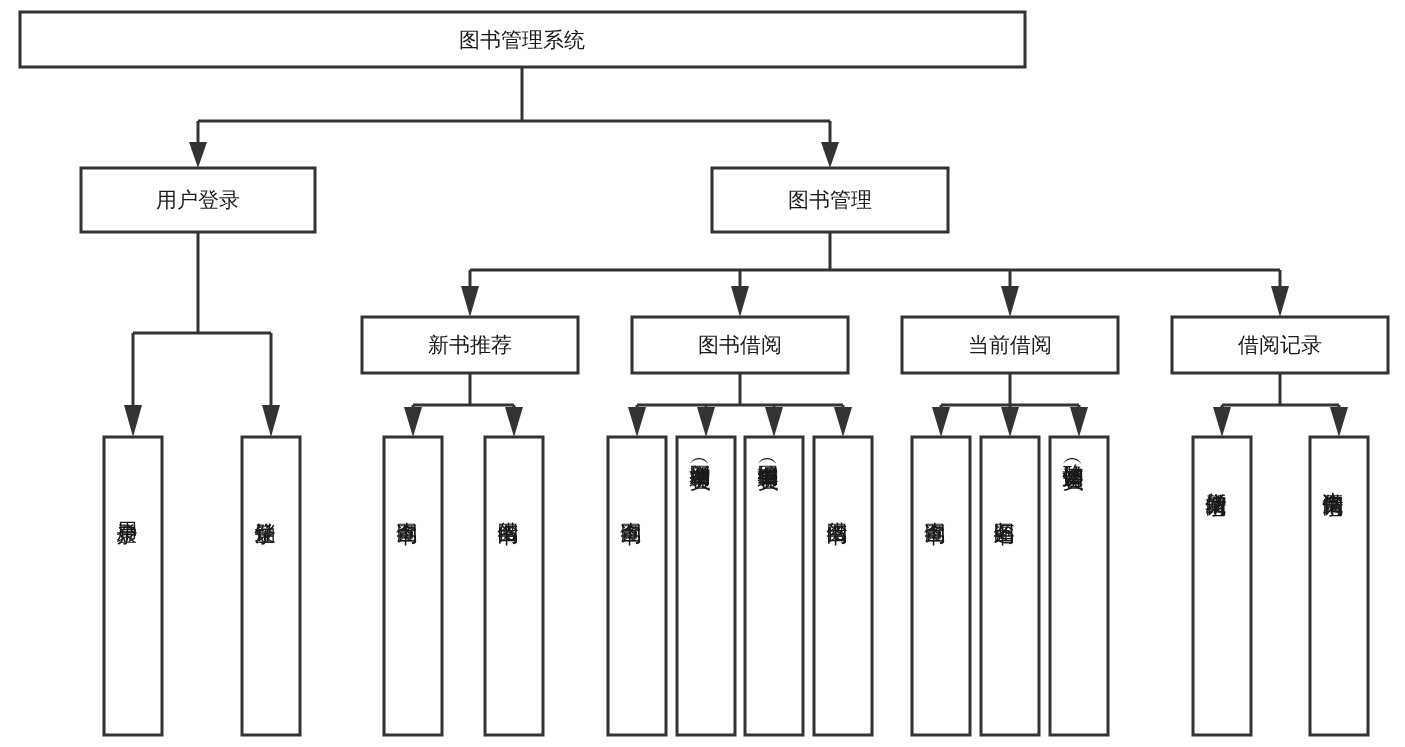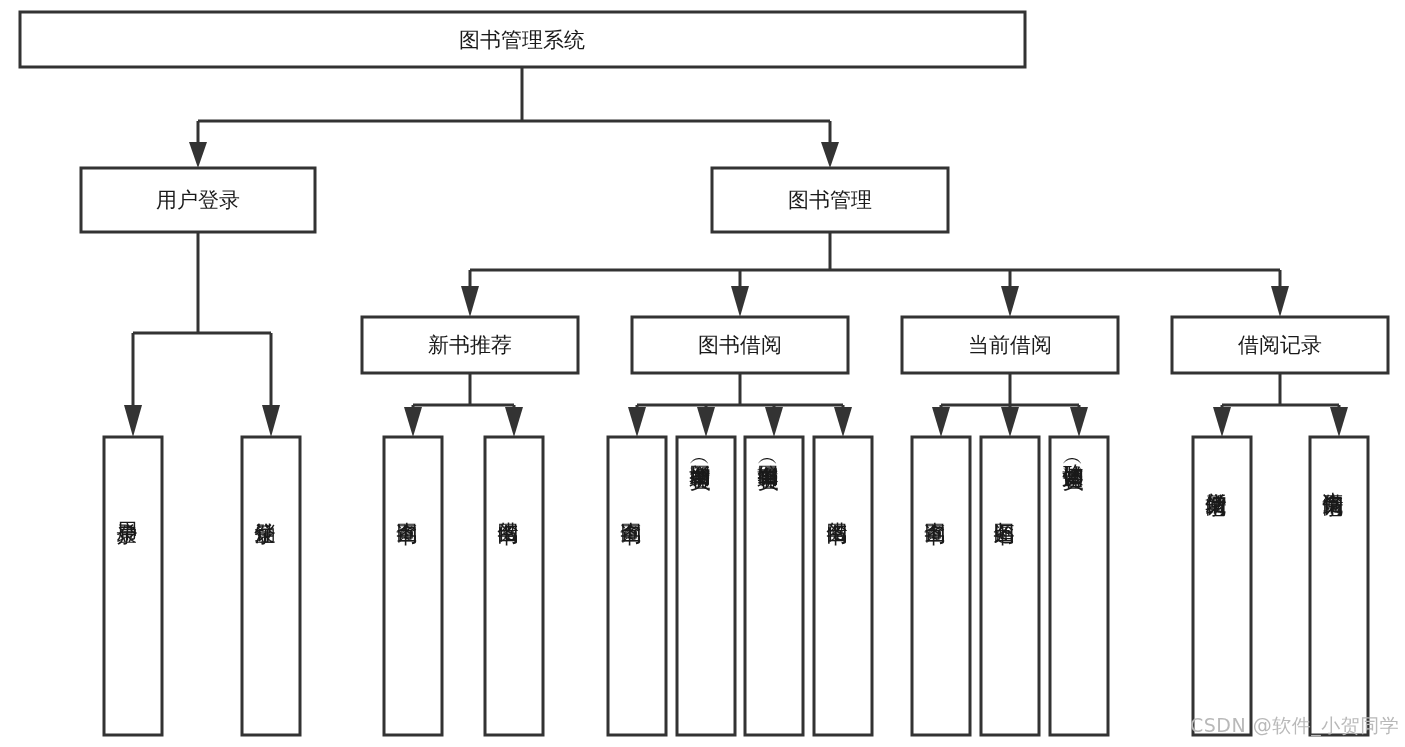--- a/index.html
+++ b/index.html
@@ -225,15 +225,14 @@
   <div class="vlabel" style="left:754px; top:447px; height:285px;">编辑图书（管理员）</div>
   <div class="vlabel" style="left:823px; top:505px; height:220px;">借阅图书</div>
 
   <div class="vlabel" style="left:921px; top:505px; height:220px;">查询图书</div>
   <div class="vlabel" style="left:990px; top:505px; height:220px;">归还图书</div>
   <div class="vlabel" style="left:1059px; top:447px; height:285px;">确认归还（管理员）</div>
 
   <div class="vlabel" style="left:1202px; top:475px; height:250px;">新增借阅记录</div>
   <div class="vlabel" style="left:1319px; top:475px; height:250px;">查询借阅记录</div>
 
-  <div class="watermark" style="left:1190px; top:713px;">CSDN @软件_小贺同学</div>
 
 </div>
 
 </body></html>

